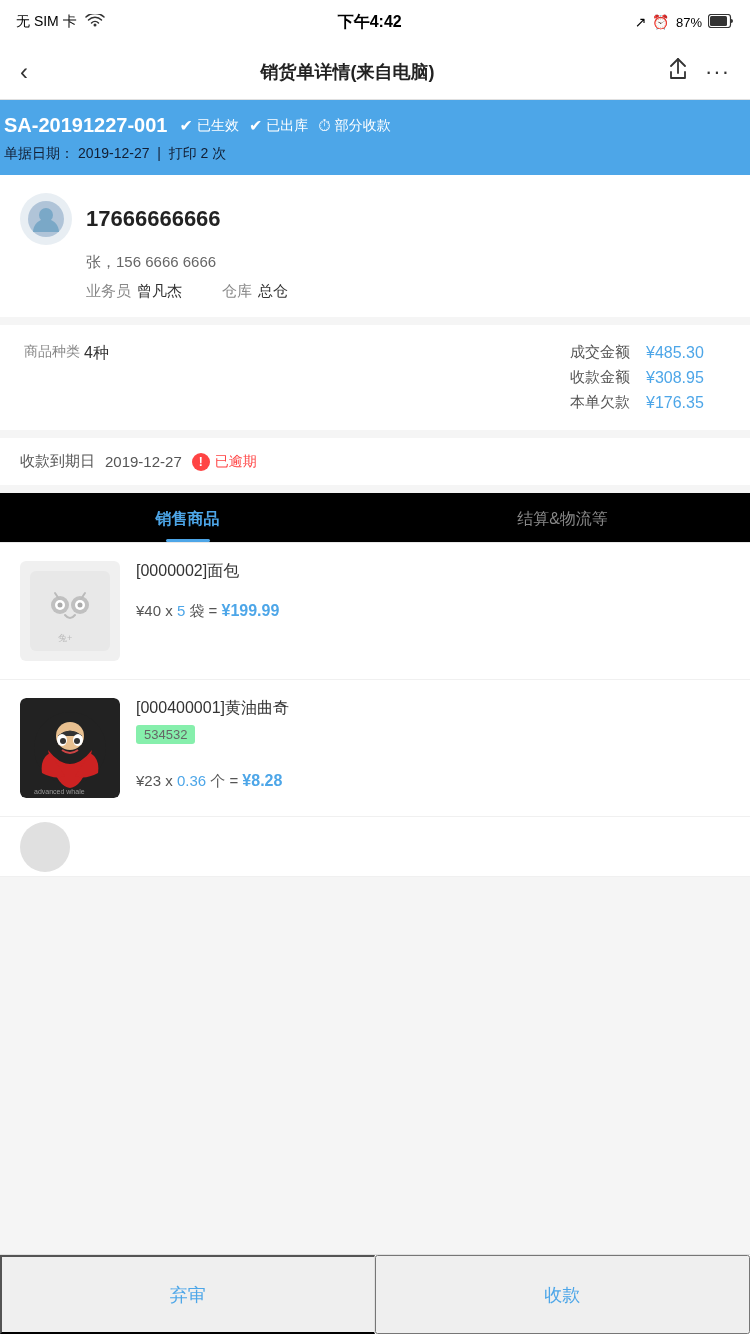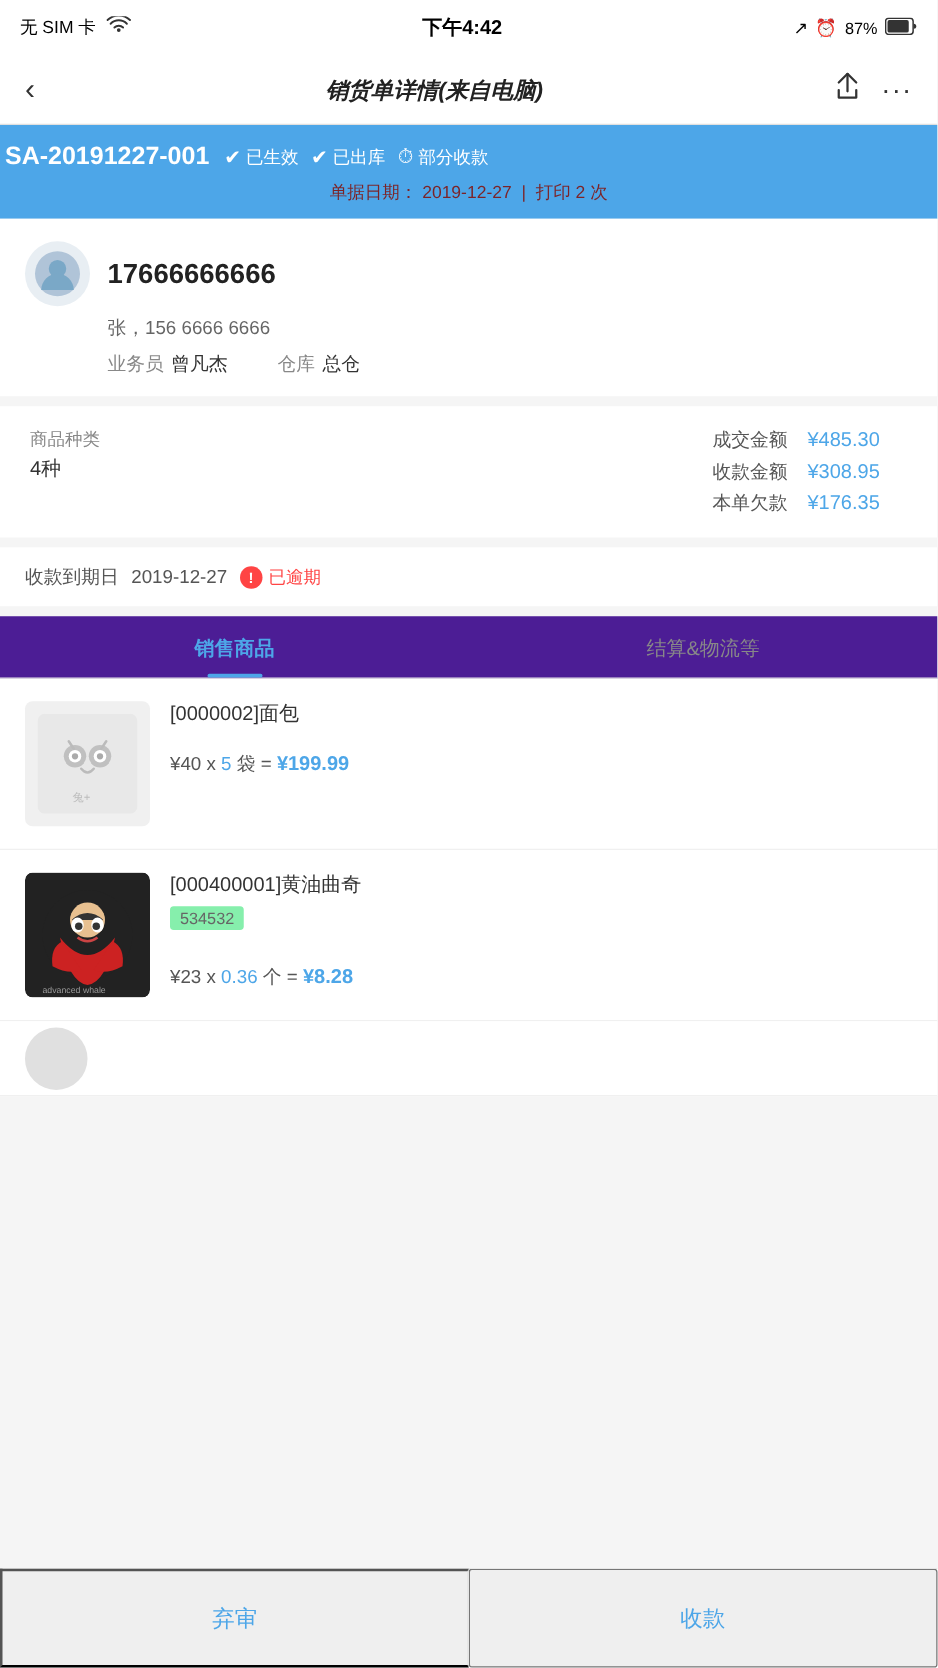--- a/index.html
+++ b/index.html
@@ -40,21 +40,20 @@
     }
     .nav-back {
       font-size: 24px;
       color: #333;
       cursor: pointer;
     }
     .nav-title {
       font-size: 18px;
       font-weight: 600;
       color: #222;
-      font-style: italic;
     }
     .nav-actions { display: flex; align-items: center; gap: 16px; }
     .nav-action-icon { font-size: 20px; color: #333; cursor: pointer; }
 
     
     .header-banner {
       background: #4da6e8;
       padding: 14px 4px 12px;
     }
     .banner-top {
@@ -71,24 +70,23 @@
     .status-tags { display: flex; align-items: center; gap: 10px; }
     .status-tag {
       display: flex;
       align-items: center;
       gap: 4px;
       color: #fff;
       font-size: 14px;
     }
     .status-tag .check-icon { font-size: 16px; }
     .banner-date {
-      color: #7f1d1d;
+      color: #0f172a;
       font-size: 14px;
       opacity: 0.95;
-      text-align: center;
     }
 
     
     .customer-section {
       background: #fff;
       padding: 18px 20px 16px;
       display: flex;
       flex-direction: column;
       gap: 8px;
       border-bottom: 8px solid #f5f5f5;
@@ -144,21 +142,21 @@
     .stats-section {
       background: #fff;
       padding: 18px 24px;
       display: flex;
       justify-content: space-between;
       align-items: flex-start;
       border-bottom: 8px solid #f5f5f5;
     }
     .stats-left {
       display: flex;
-      flex-direction: column;
+      flex-direction: row;
       gap: 4px;
     }
     .stat-label { font-size: 14px; color: #888; }
     .stat-value { font-size: 16px; font-weight: 500; color: #333; }
     .stats-right {
       display: flex;
       flex-direction: column;
       align-items: flex-end;
       gap: 6px;
     }
@@ -197,21 +195,21 @@
       display: flex;
       align-items: center;
       justify-content: center;
       color: #fff;
       font-size: 12px;
       font-weight: 700;
     }
 
     
     .tabs-bar {
-      background: #4c1d95;
+      background: #000000;
       display: flex;
       border-bottom: 1px solid #e8e8e8;
     }
     .tab {
       flex: 1;
       text-align: center;
       padding: 16px 0 12px;
       font-size: 16px;
       color: #888;
       cursor: pointer;

